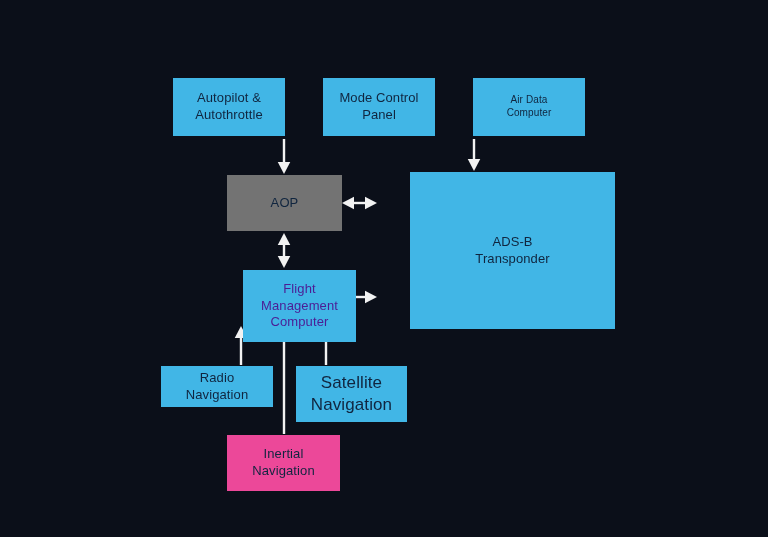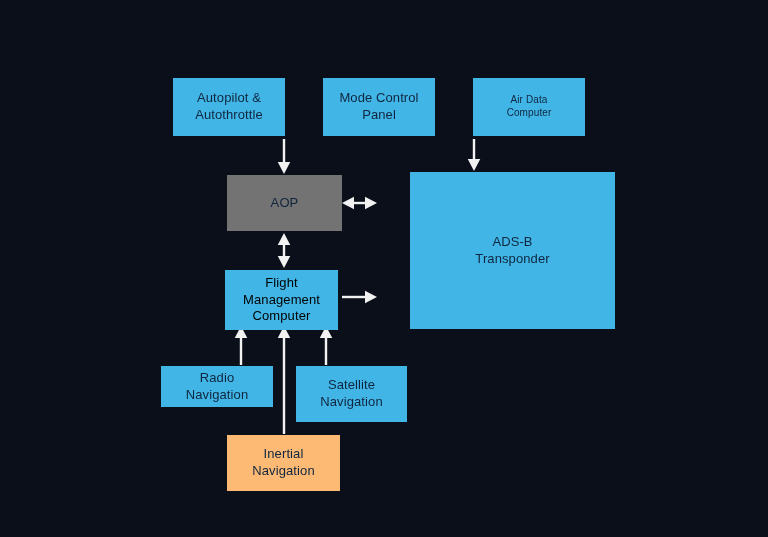--- a/index.html
+++ b/index.html
@@ -88,24 +88,24 @@
   <div id="node-layer">
       <div class="node" style="left: 173px; top: 78px; width: 112px; height: 58px; background: rgb(65, 182, 230); color: rgb(16, 37, 63); font-size: 13px;"><span class="node-label">Autopilot &amp;
 Autothrottle</span></div>
       <div class="node" style="left: 323px; top: 78px; width: 112px; height: 58px; background: rgb(65, 182, 230); color: rgb(16, 37, 63); font-size: 13px; justify-content: flex-end;"><span class="node-label">Mode Control
 Panel</span></div>
       <div class="node" style="left: 473px; top: 78px; width: 112px; height: 58px; background: rgb(65, 182, 230); color: rgb(16, 37, 63); font-size: 10px;"><span class="node-label">Air Data
 Computer</span></div>
       <div class="node" style="left: 227px; top: 175px; width: 115px; height: 56px; background: #737373; color: rgb(16, 37, 63); font-size: 13px;"><span class="node-label">AOP</span></div>
       <div class="node" style="left: 378px; top: 172px; width: 205px; height: 157px; background: rgb(65, 182, 230); color: rgb(16, 37, 63); font-size: 13px; margin-left: 32px;"><span class="node-label">ADS-B
 Transponder</span></div>
-      <div class="node" style="left: 225px; top: 270px; width: 113px; height: 60px; background: rgb(65, 182, 230); color: #000000; font-size: 13px;"><span class="node-label">Flight
+      <div class="node" style="left: 243px; top: 270px; width: 113px; height: 72px; background: rgb(65, 182, 230); color: #4c1d95; font-size: 13px;"><span class="node-label">Flight
 Management
 Computer</span></div>
       <div class="node" style="left: 161px; top: 366px; width: 112px; height: 41px; background: rgb(65, 182, 230); color: rgb(16, 37, 63); font-size: 13px;"><span class="node-label">Radio
 Navigation</span></div>
-      <div class="node" style="left: 296px; top: 366px; width: 111px; height: 56px; background: rgb(65, 182, 230); color: rgb(16, 37, 63); font-size: 13px;"><span class="node-label">Satellite
+      <div class="node" style="left: 296px; top: 366px; width: 111px; height: 56px; background: rgb(65, 182, 230); color: rgb(16, 37, 63); font-size: 17px;"><span class="node-label">Satellite
 Navigation</span></div>
-      <div class="node" style="left: 227px; top: 435px; width: 113px; height: 56px; background: #fdba74; color: rgb(16, 37, 63); font-size: 13px; text-align: center;"><span class="node-label">Inertial
+      <div class="node" style="left: 227px; top: 435px; width: 113px; height: 56px; background: #ec4899; color: rgb(16, 37, 63); font-size: 13px; text-align: center;"><span class="node-label">Inertial
 Navigation</span></div>
     </div>
 
 </div>
 
 </body></html>

